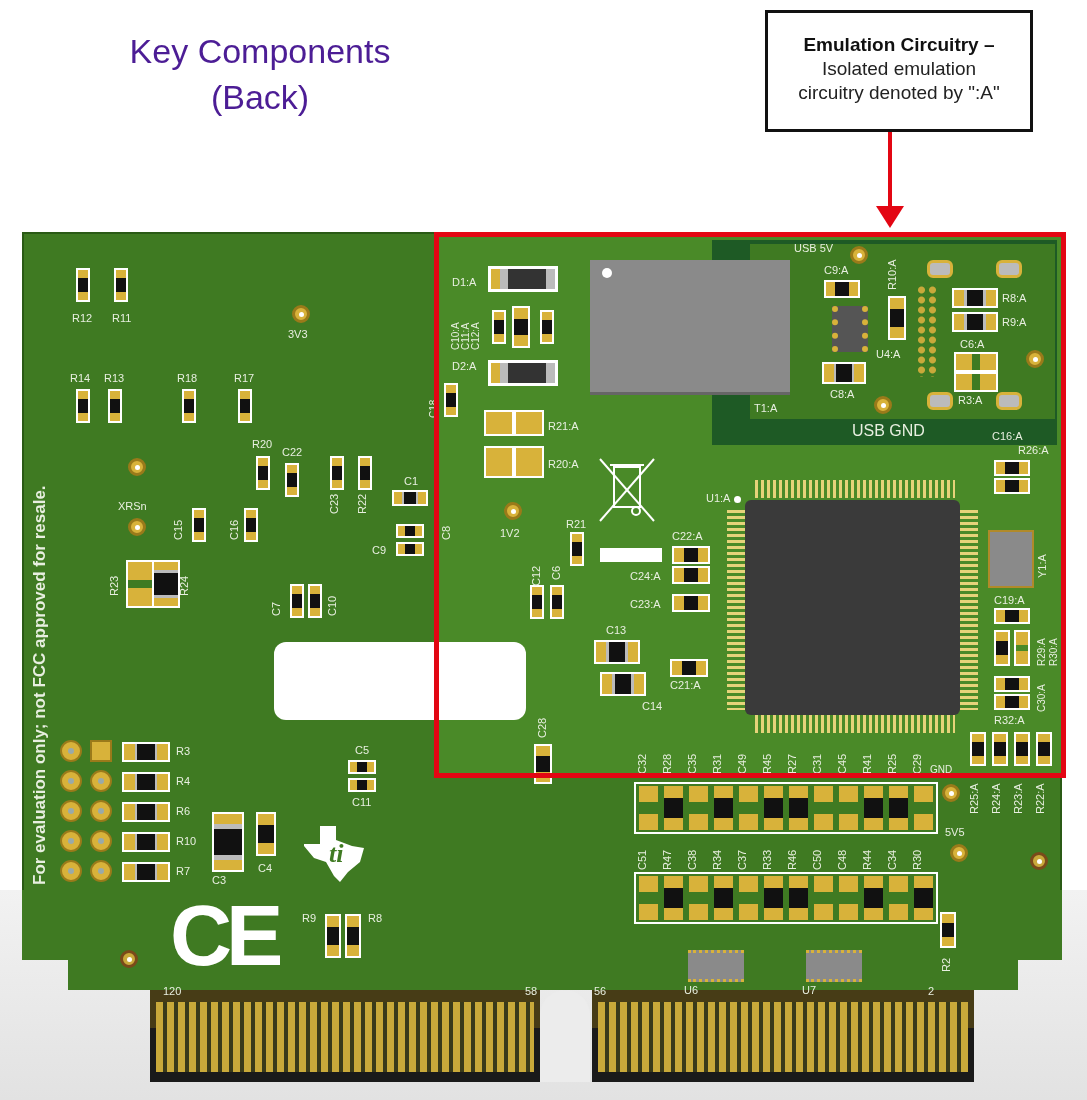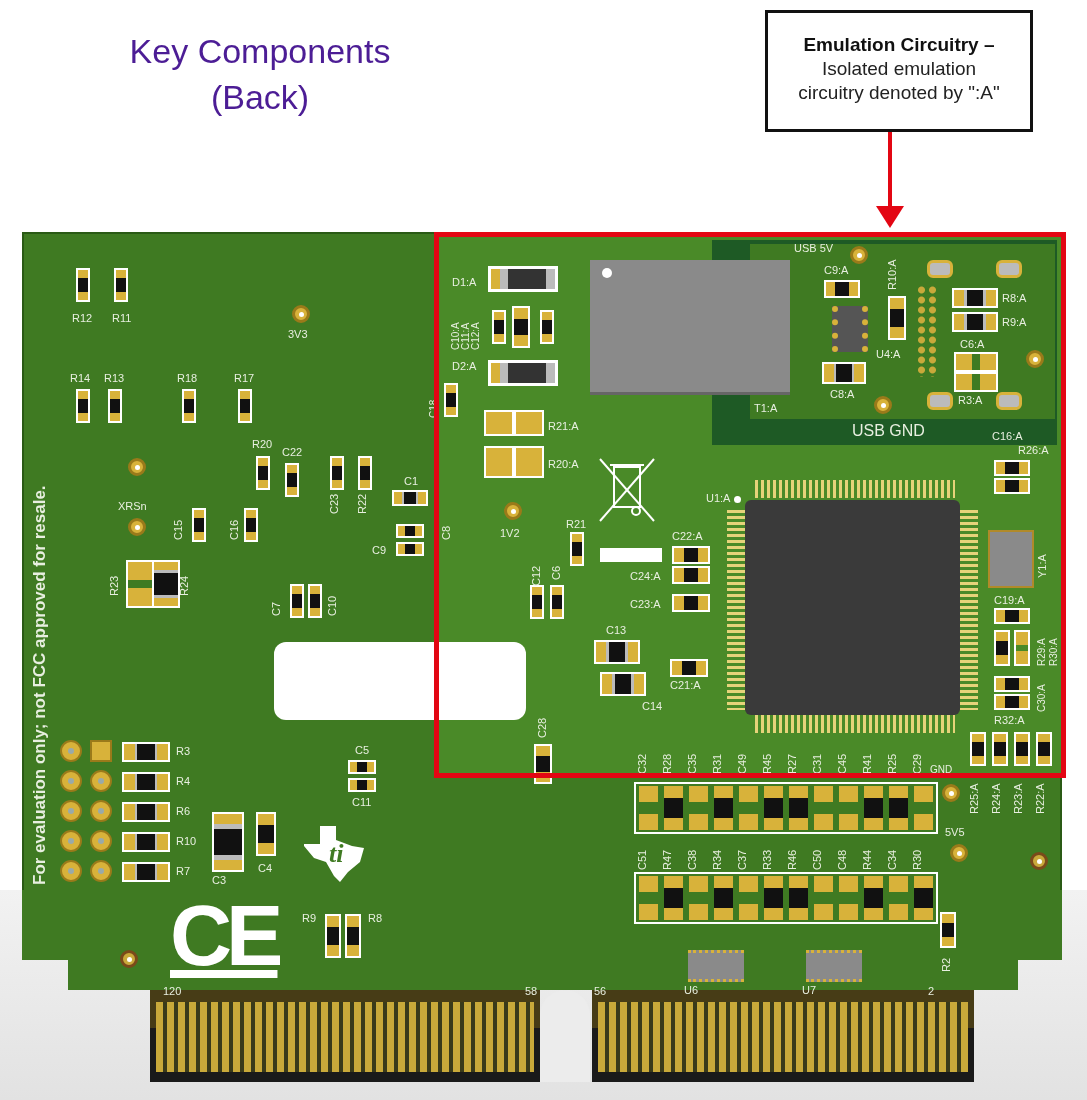--- a/index.html
+++ b/index.html
@@ -183,21 +183,21 @@
 
 <div class="abs" style="left:296px;top:822px;">
   <svg width="72" height="62" viewBox="0 0 72 62">
       <path d="M8 22 L24 22 L24 4 L40 4 L40 18 L56 24 L68 26 L64 40 L52 50 L44 60 L38 54 L30 40 L18 36 L8 24 Z" fill="#fff"></path>
       <text x="33" y="40" font-family="Liberation Serif, serif" font-size="26" font-style="italic" font-weight="bold" fill="#3f7a22">ti</text>
     </svg>
 </div>
 <div class="abs ti-text" style="left:376px;top:832px;">
 </div>
 
-<div class="abs ce" style="left:170px;top:886px;text-decoration:underline;">CE</div>
+<div class="abs ce" style="left:170px;top:886px;">CE</div>
 <div class="abs tp" style="left:120px;top:950px;background:#c9a93a;border-color:#7a4a1a;"></div>
 
 <div class="abs silk" style="left:302px;top:912px;">R9</div>
 <div class="abs silk" style="left:368px;top:912px;">R8</div>
 <div class="abs comp-v" style="left:325px;top:914px;width:16px;height:44px;"></div>
 <div class="abs comp-v" style="left:345px;top:914px;width:16px;height:44px;"></div>
 
 <div class="abs silk" style="left:452px;top:276px;">D1:A</div>
 <div class="abs diode" style="left:488px;top:266px;">
     <div class="diode-body"></div>

